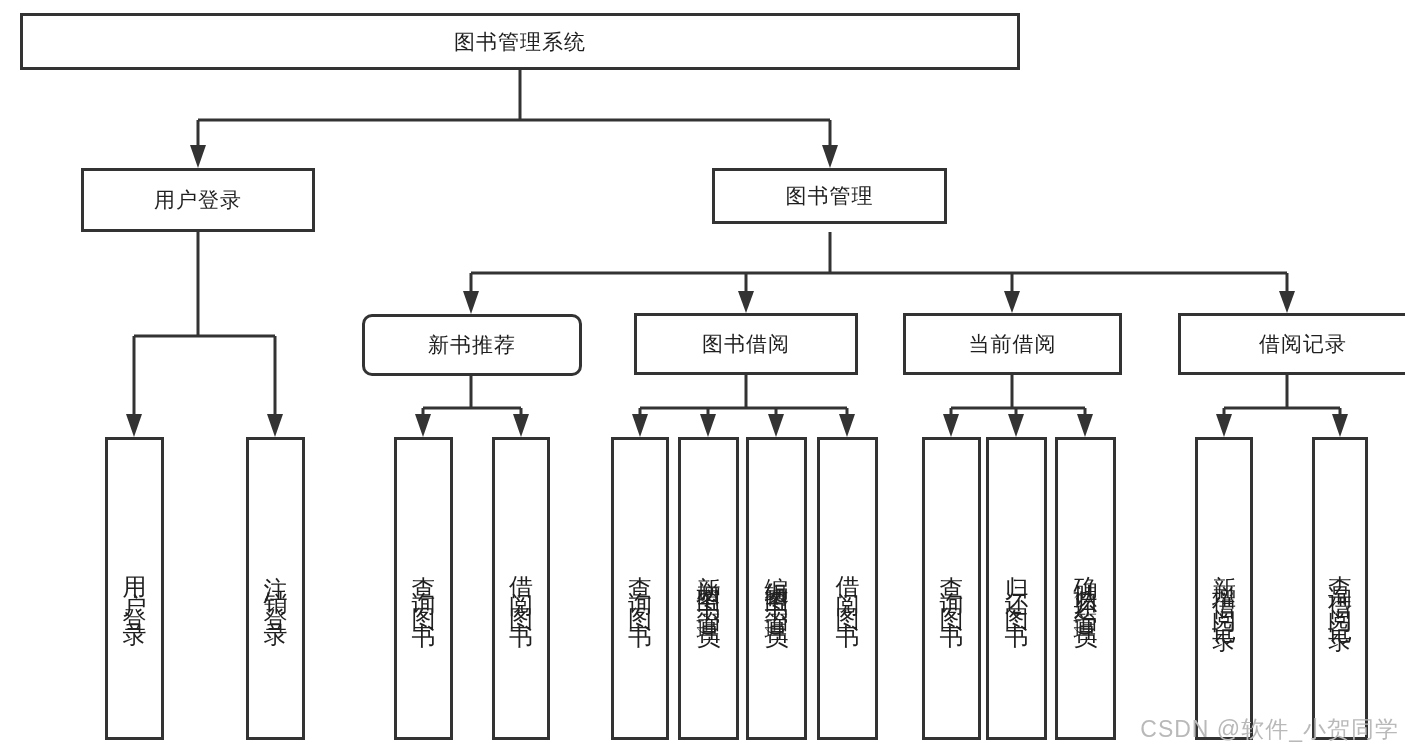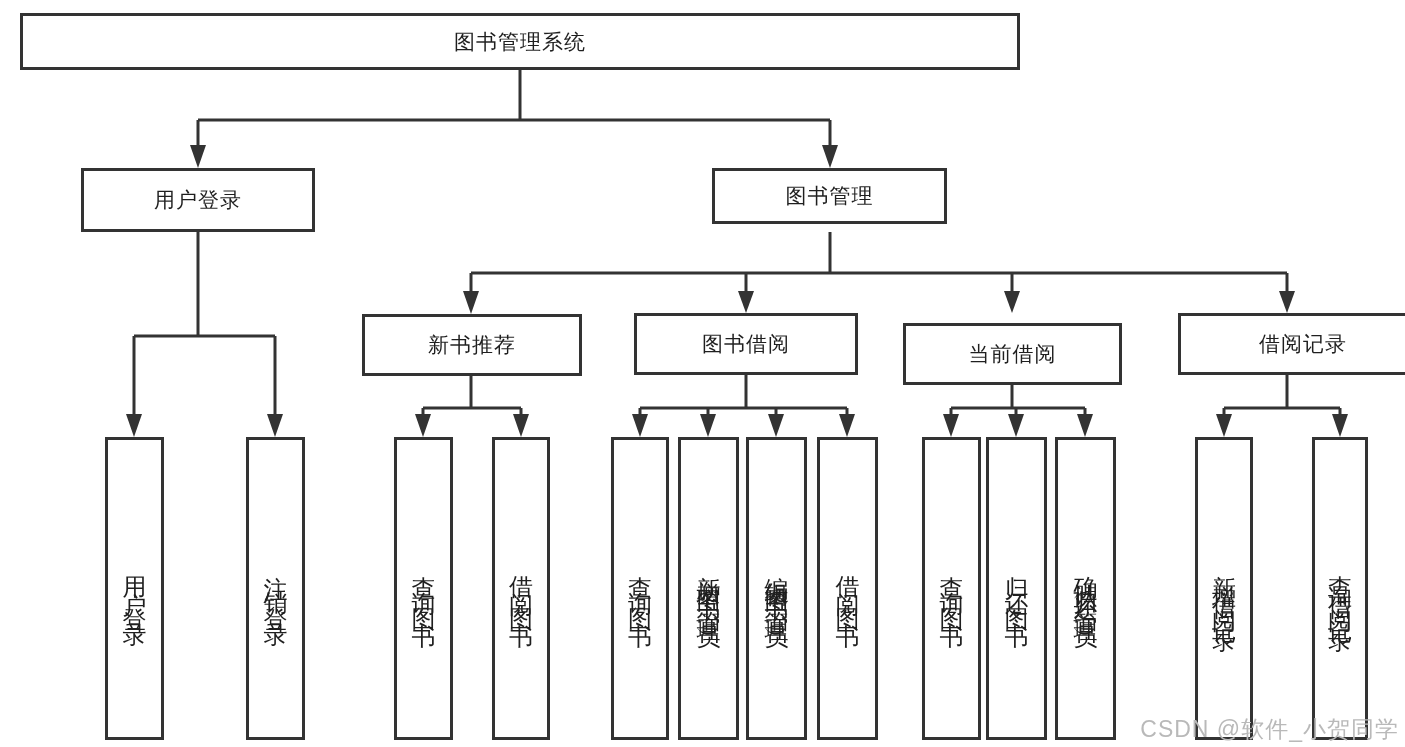--- a/index.html
+++ b/index.html
@@ -37,23 +37,23 @@
     line-height:1;
   }
   .v4 .vtext{letter-spacing:16px;}
   .v6 .vtext{letter-spacing:11px;}
   .v9 .vtext{letter-spacing:7px;}
 
   
   .root-box     {left:20px;  top:13px;  width:1000px;height:57px;}
   .user-login   {left:81px;  top:168px; width:234px; height:64px;}
   .book-mgmt    {left:712px; top:168px; width:235px; height:56px;}
-  .new-book     {left:362px; top:314px; width:220px; height:62px;}
+  .new-book     {left:362px; top:314px; width:220px; height:62px;border-radius:10px;}
   .book-borrow  {left:634px; top:313px; width:224px; height:62px;}
-  .cur-borrow   {left:903px; top:313px; width:219px; height:62px;margin-top:10px;}
+  .cur-borrow   {left:903px; top:313px; width:219px; height:62px;}
   .borrow-rec   {left:1178px;top:313px; width:250px; height:62px;}
 
   .leaf{top:437px;height:303px;}
   .lf-ul1{left:105px; width:59px;}
   .lf-ul2{left:246px; width:59px;}
   .lf-nb1{left:394px; width:59px;}
   .lf-nb2{left:492px; width:58px;}
   .lf-bb1{left:611px; width:58px;}
   .lf-bb2{left:678px; width:61px;}
   .lf-bb3{left:746px; width:61px;}

